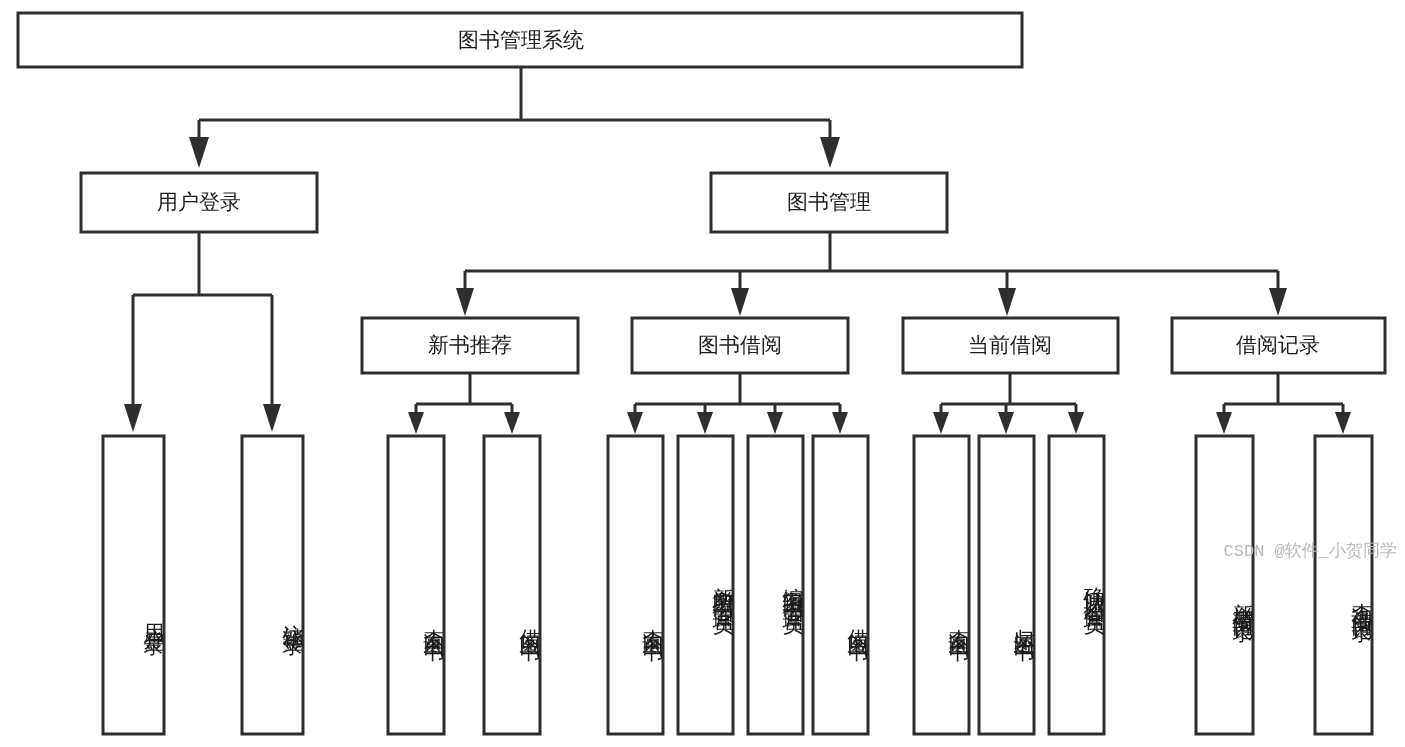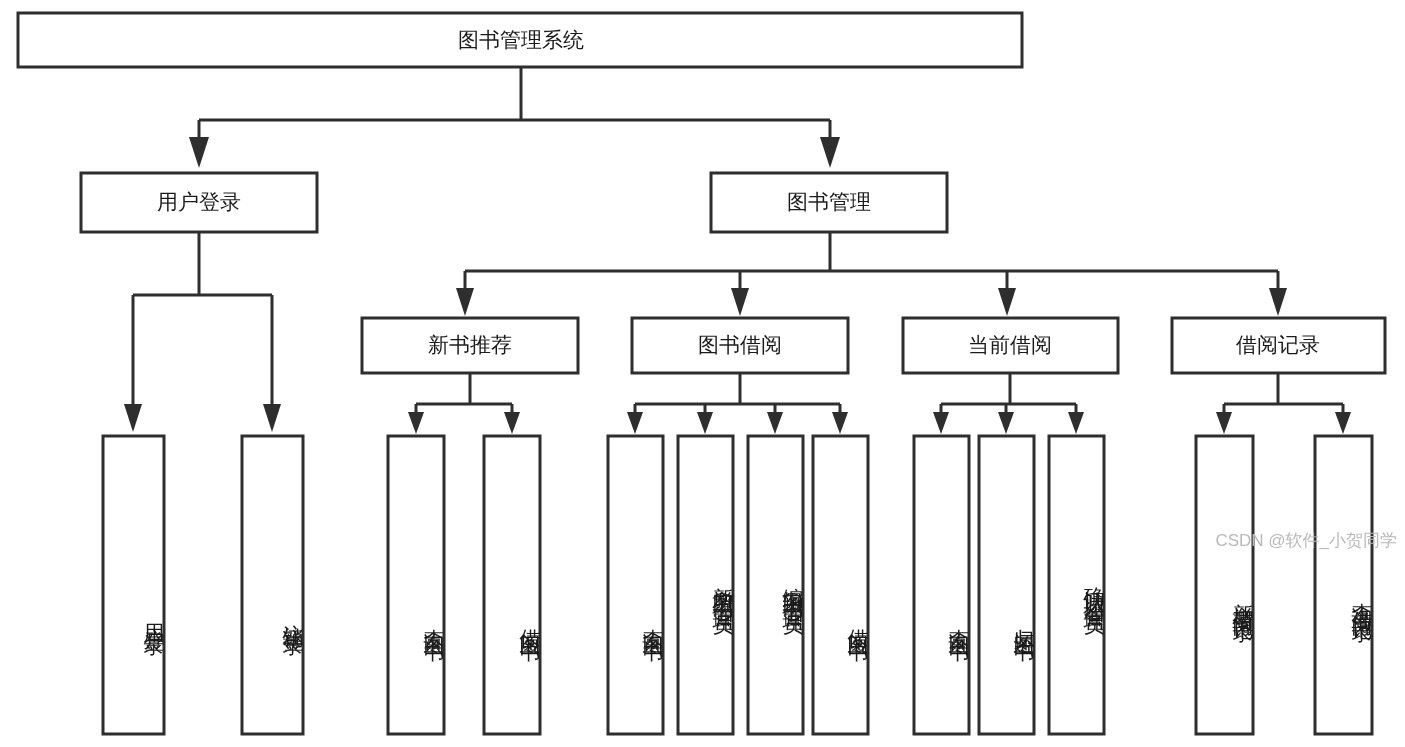--- a/index.html
+++ b/index.html
@@ -59,22 +59,22 @@
     font-size: 21px;
     line-height: 1;
     letter-spacing: 4px;
     color: #1b1b1b;
     white-space: nowrap;
     pointer-events: none;
   }
   .watermark {
     position: absolute;
     right: 8px;
-    bottom: 20px;
-    font-family: Liberation Sans, sans-serif;
+    bottom: 10px;
+    font-family: Liberation Mono, monospace;
     font-size: 17px;
     color: #b9b9b9;
     white-space: nowrap;
   }
 </style>
 </head>
 <body>
 
 <div id="diagram-root">
 

